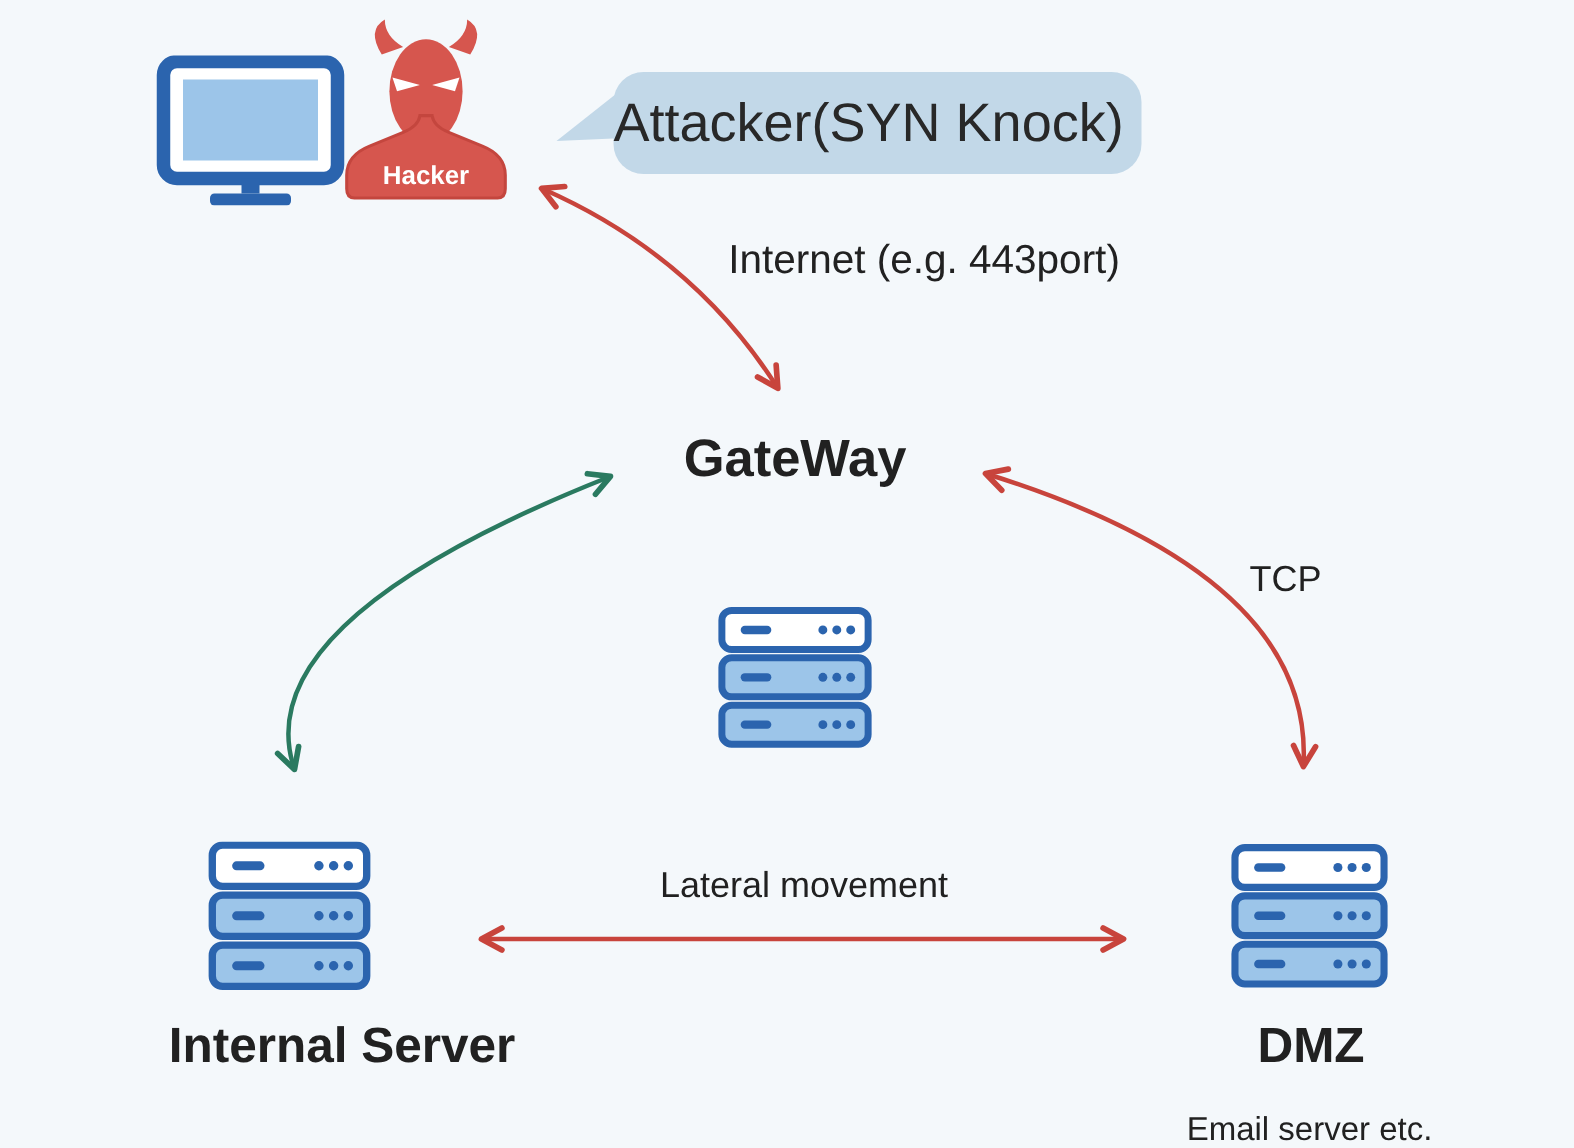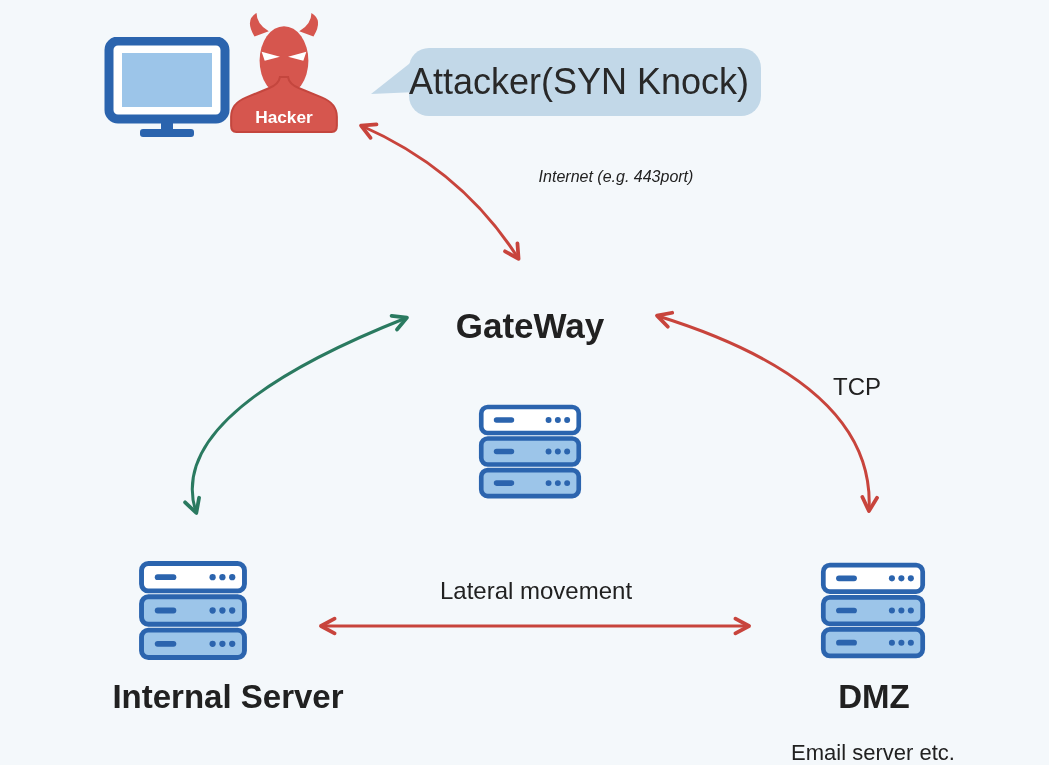--- a/index.html
+++ b/index.html
@@ -18,22 +18,22 @@
     transform:translateX(-50%);
     white-space:nowrap;line-height:1.2;
   }
   .bold{font-weight:bold;}
   .bubble{
     position:absolute;left:409px;top:24px;width:352px;height:68px;
     background:#c2d8e8;border-radius:20px;
     display:flex;align-items:center;justify-content:flex-start;
     z-index:2;font-size:36px;color:#282828;margin-top:24px;
   }
-  .internet-label{left:616px;top:167px;font-size:16px;font-style:italic;}
-  .gateway-title{left:530px;top:285px;font-size:35px;margin-top:20px;}
+  .internet-label{left:616px;top:157px;font-size:27px;}
+  .gateway-title{left:530px;top:285px;font-size:35px;}
   .gateway-subtitle{left:530px;top:340px;font-size:24px;}
   .tcp-label{left:857px;top:373px;font-size:24px;}
   .lateral-label{left:536px;top:577px;font-size:24px;}
   .internal-title{left:228px;top:677px;font-size:33px;text-align:right;}
   .dmz-title{left:874px;top:677px;font-size:33px;text-align:center;}
   .dmz-subtitle{left:873px;top:724px;font-size:22px;margin-top:16px;}
   .hacker-name{
     font-family:"Liberation Sans", sans-serif;
     font-weight:bold;font-size:17px;fill:#ffffff;
   }

